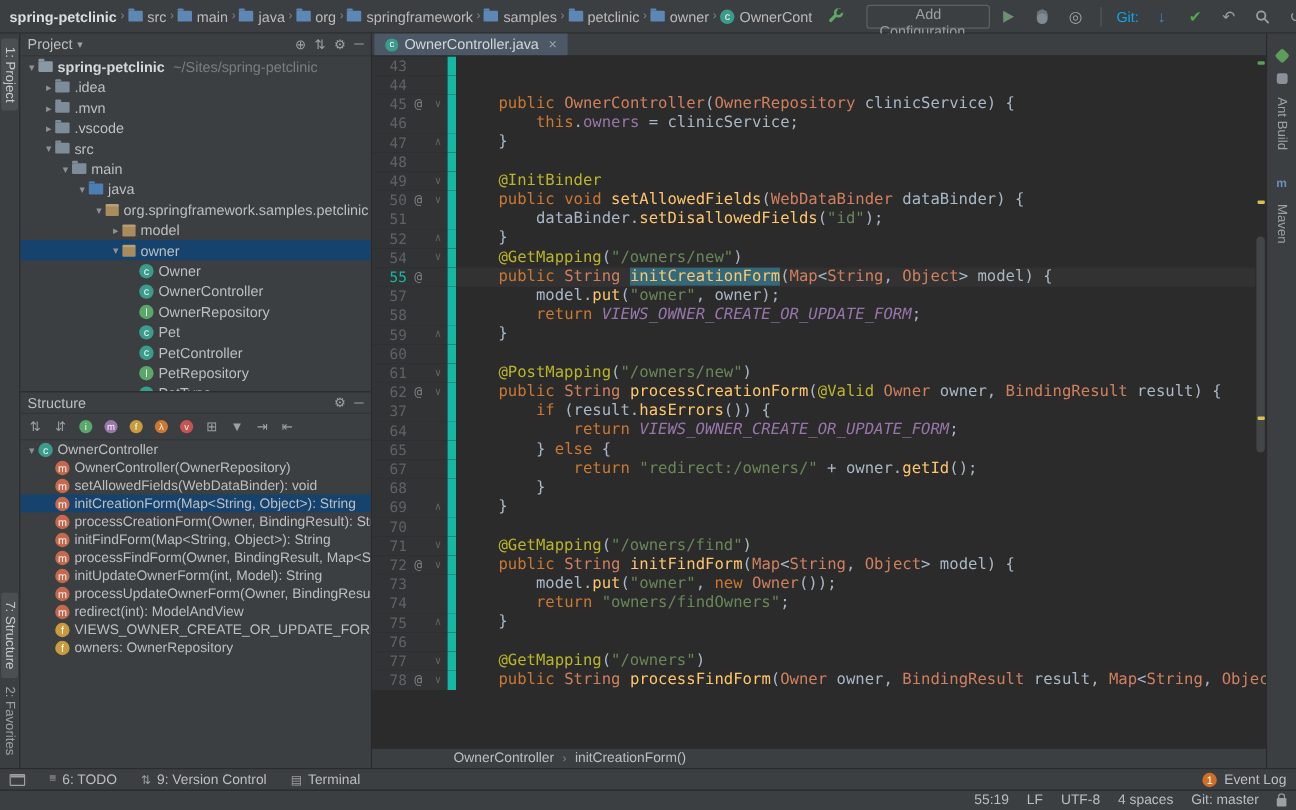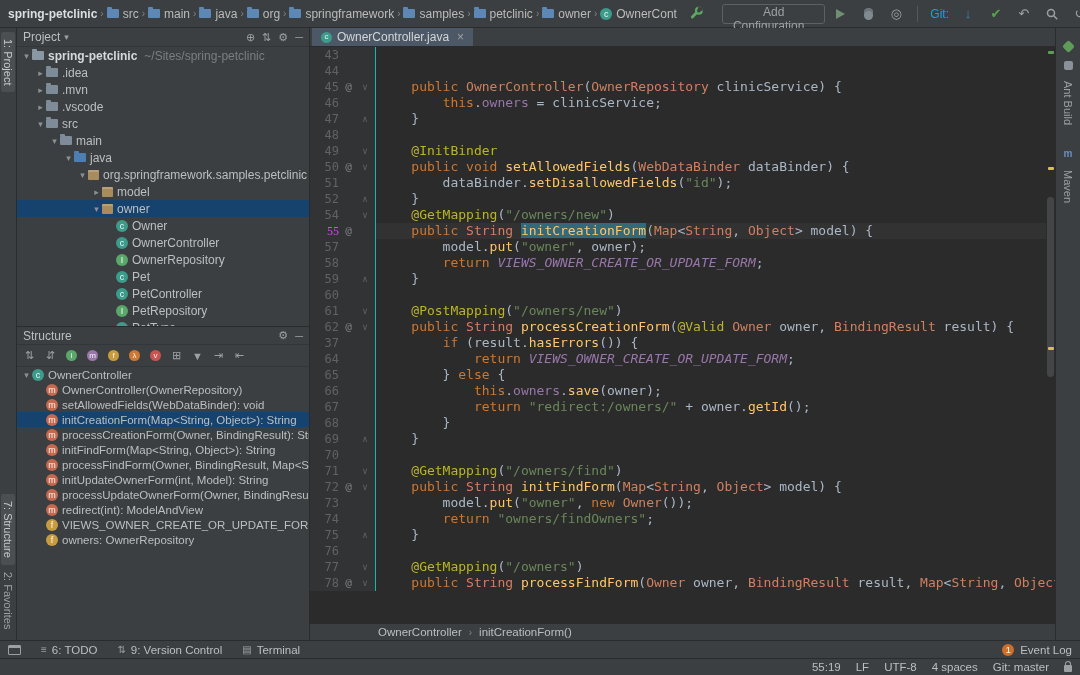--- a/index.html
+++ b/index.html
@@ -69,23 +69,23 @@
   
   #editor-area{position:absolute;top:28px;left:310px;right:25px;bottom:35px;display:flex;flex-direction:column;background:#2b2b2b;}
   #tab-bar{flex:0 0 19px;background:#3c3f41;border-bottom:1px solid #292b2d;display:flex;align-items:stretch;padding-left:2px;}
   .tab{display:inline-flex;align-items:center;gap:5px;padding:0 9px;background:#4c5865;color:#d3d6d9;font-size:12px;}
   .tab .ball{width:11px;height:11px;font-size:8px;}
   .tab-close{color:#9da0a3;margin-left:3px;font-size:12px;}
   #editor-body{flex:0 0 576px;position:relative;overflow:hidden;background:#2b2b2b;}
   #code{position:absolute;top:0;left:0;right:9px;}
   .code-line{height:16px;line-height:16px;display:flex;white-space:pre;
     font-family:"DejaVu Sans Mono","Liberation Mono",monospace;font-size:13px;}
-  .gut{flex:0 0 66px;display:inline-flex;background:#313335;border-right:1px solid #14b8a6;}
+  .gut{flex:0 0 66px;display:inline-flex;background:#313335;border-right:7px solid #14b8a6;}
   .num{width:30px;text-align:right;color:#606366;font-size:12px;padding-right:1px;}
-  .current .num{color:#d946ef;font-family:Liberation Serif, serif;}
+  .current .num{color:#14b8a6;}
   .gicon{width:17px;color:#7e8284;font-size:11px;text-align:center;line-height:16px;}
   .gfold{width:16px;color:#606366;font-size:9px;text-align:center;line-height:16px;}
   .src{flex:1;padding-left:4px;color:var(--pl);}
   .current > .src{background:#323232;}
   .tok-pl{color:var(--pl);} .tok-kw{color:var(--kw);} .tok-ty{color:var(--ty);}
   .tok-md{color:var(--md);} .tok-mc{color:var(--mc);} .tok-an{color:var(--an);}
   .tok-st{color:var(--st);} .tok-fd{color:var(--fd);}
   .tok-cn{color:var(--cn);font-style:italic;}
   .hl{background:var(--hlbg);}
   #scrollbar{position:absolute;top:0;right:0;width:9px;bottom:0;}
@@ -434,21 +434,20 @@
         <div class="code-line current"><span class="gut"><span class="num">55</span><span class="gicon">@</span><span class="gfold"></span></span><span class="src"><span class="tok-pl">    </span><span class="tok-kw">public</span><span class="tok-pl"> </span><span class="tok-ty">String</span><span class="tok-pl"> </span><span class="tok-md hl">initCreationForm</span><span class="tok-pl">(</span><span class="tok-ty">Map</span><span class="tok-pl">&lt;</span><span class="tok-ty">String</span><span class="tok-pl">, </span><span class="tok-ty">Object</span><span class="tok-pl">&gt; model) {</span></span></div>
         <div class="code-line"><span class="gut"><span class="num">57</span><span class="gicon"></span><span class="gfold"></span></span><span class="src"><span class="tok-pl">        model.</span><span class="tok-mc">put</span><span class="tok-pl">(</span><span class="tok-st">"owner"</span><span class="tok-pl">, owner);</span></span></div>
         <div class="code-line"><span class="gut"><span class="num">58</span><span class="gicon"></span><span class="gfold"></span></span><span class="src"><span class="tok-pl">        </span><span class="tok-kw">return</span><span class="tok-pl"> </span><span class="tok-cn">VIEWS_OWNER_CREATE_OR_UPDATE_FORM</span><span class="tok-pl">;</span></span></div>
         <div class="code-line"><span class="gut"><span class="num">59</span><span class="gicon"></span><span class="gfold">∧</span></span><span class="src"><span class="tok-pl">    }</span></span></div>
         <div class="code-line"><span class="gut"><span class="num">60</span><span class="gicon"></span><span class="gfold"></span></span><span class="src"></span></div>
         <div class="code-line"><span class="gut"><span class="num">61</span><span class="gicon"></span><span class="gfold">∨</span></span><span class="src"><span class="tok-pl">    </span><span class="tok-an">@PostMapping</span><span class="tok-pl">(</span><span class="tok-st">"/owners/new"</span><span class="tok-pl">)</span></span></div>
         <div class="code-line"><span class="gut"><span class="num">62</span><span class="gicon">@</span><span class="gfold">∨</span></span><span class="src"><span class="tok-pl">    </span><span class="tok-kw">public</span><span class="tok-pl"> </span><span class="tok-ty">String</span><span class="tok-pl"> </span><span class="tok-md">processCreationForm</span><span class="tok-pl">(</span><span class="tok-an">@Valid</span><span class="tok-pl"> </span><span class="tok-ty">Owner</span><span class="tok-pl"> owner, </span><span class="tok-ty">BindingResult</span><span class="tok-pl"> result) {</span></span></div>
         <div class="code-line"><span class="gut"><span class="num">37</span><span class="gicon"></span><span class="gfold"></span></span><span class="src"><span class="tok-pl">        </span><span class="tok-kw">if</span><span class="tok-pl"> (result.</span><span class="tok-mc">hasErrors</span><span class="tok-pl">()) {</span></span></div>
         <div class="code-line"><span class="gut"><span class="num">64</span><span class="gicon"></span><span class="gfold"></span></span><span class="src"><span class="tok-pl">            </span><span class="tok-kw">return</span><span class="tok-pl"> </span><span class="tok-cn">VIEWS_OWNER_CREATE_OR_UPDATE_FORM</span><span class="tok-pl">;</span></span></div>
         <div class="code-line"><span class="gut"><span class="num">65</span><span class="gicon"></span><span class="gfold"></span></span><span class="src"><span class="tok-pl">        } </span><span class="tok-kw">else</span><span class="tok-pl"> {</span></span></div>
-        <div class="code-line"><span class="gut"><span class="num">66</span><span class="gicon"></span><span class="gfold"></span></span><span class="src"><span class="tok-pl">            </span><span class="tok-kw">this</span><span class="tok-pl">.</span><span class="tok-fd">owners</span><span class="tok-pl">.</span><span class="tok-mc">save</span><span class="tok-pl">(owner);</span></span></div>
         <div class="code-line"><span class="gut"><span class="num">67</span><span class="gicon"></span><span class="gfold"></span></span><span class="src"><span class="tok-pl">            </span><span class="tok-kw">return</span><span class="tok-pl"> </span><span class="tok-st">"redirect:/owners/"</span><span class="tok-pl"> + owner.</span><span class="tok-mc">getId</span><span class="tok-pl">();</span></span></div>
         <div class="code-line"><span class="gut"><span class="num">68</span><span class="gicon"></span><span class="gfold"></span></span><span class="src"><span class="tok-pl">        }</span></span></div>
         <div class="code-line"><span class="gut"><span class="num">69</span><span class="gicon"></span><span class="gfold">∧</span></span><span class="src"><span class="tok-pl">    }</span></span></div>
         <div class="code-line"><span class="gut"><span class="num">70</span><span class="gicon"></span><span class="gfold"></span></span><span class="src"></span></div>
         <div class="code-line"><span class="gut"><span class="num">71</span><span class="gicon"></span><span class="gfold">∨</span></span><span class="src"><span class="tok-pl">    </span><span class="tok-an">@GetMapping</span><span class="tok-pl">(</span><span class="tok-st">"/owners/find"</span><span class="tok-pl">)</span></span></div>
         <div class="code-line"><span class="gut"><span class="num">72</span><span class="gicon">@</span><span class="gfold">∨</span></span><span class="src"><span class="tok-pl">    </span><span class="tok-kw">public</span><span class="tok-pl"> </span><span class="tok-ty">String</span><span class="tok-pl"> </span><span class="tok-md">initFindForm</span><span class="tok-pl">(</span><span class="tok-ty">Map</span><span class="tok-pl">&lt;</span><span class="tok-ty">String</span><span class="tok-pl">, </span><span class="tok-ty">Object</span><span class="tok-pl">&gt; model) {</span></span></div>
         <div class="code-line"><span class="gut"><span class="num">73</span><span class="gicon"></span><span class="gfold"></span></span><span class="src"><span class="tok-pl">        model.</span><span class="tok-mc">put</span><span class="tok-pl">(</span><span class="tok-st">"owner"</span><span class="tok-pl">, </span><span class="tok-kw">new</span><span class="tok-pl"> </span><span class="tok-ty">Owner</span><span class="tok-pl">());</span></span></div>
         <div class="code-line"><span class="gut"><span class="num">74</span><span class="gicon"></span><span class="gfold"></span></span><span class="src"><span class="tok-pl">        </span><span class="tok-kw">return</span><span class="tok-pl"> </span><span class="tok-st">"owners/findOwners"</span><span class="tok-pl">;</span></span></div>
         <div class="code-line"><span class="gut"><span class="num">75</span><span class="gicon"></span><span class="gfold">∧</span></span><span class="src"><span class="tok-pl">    }</span></span></div>
         <div class="code-line"><span class="gut"><span class="num">76</span><span class="gicon"></span><span class="gfold"></span></span><span class="src"></span></div>

